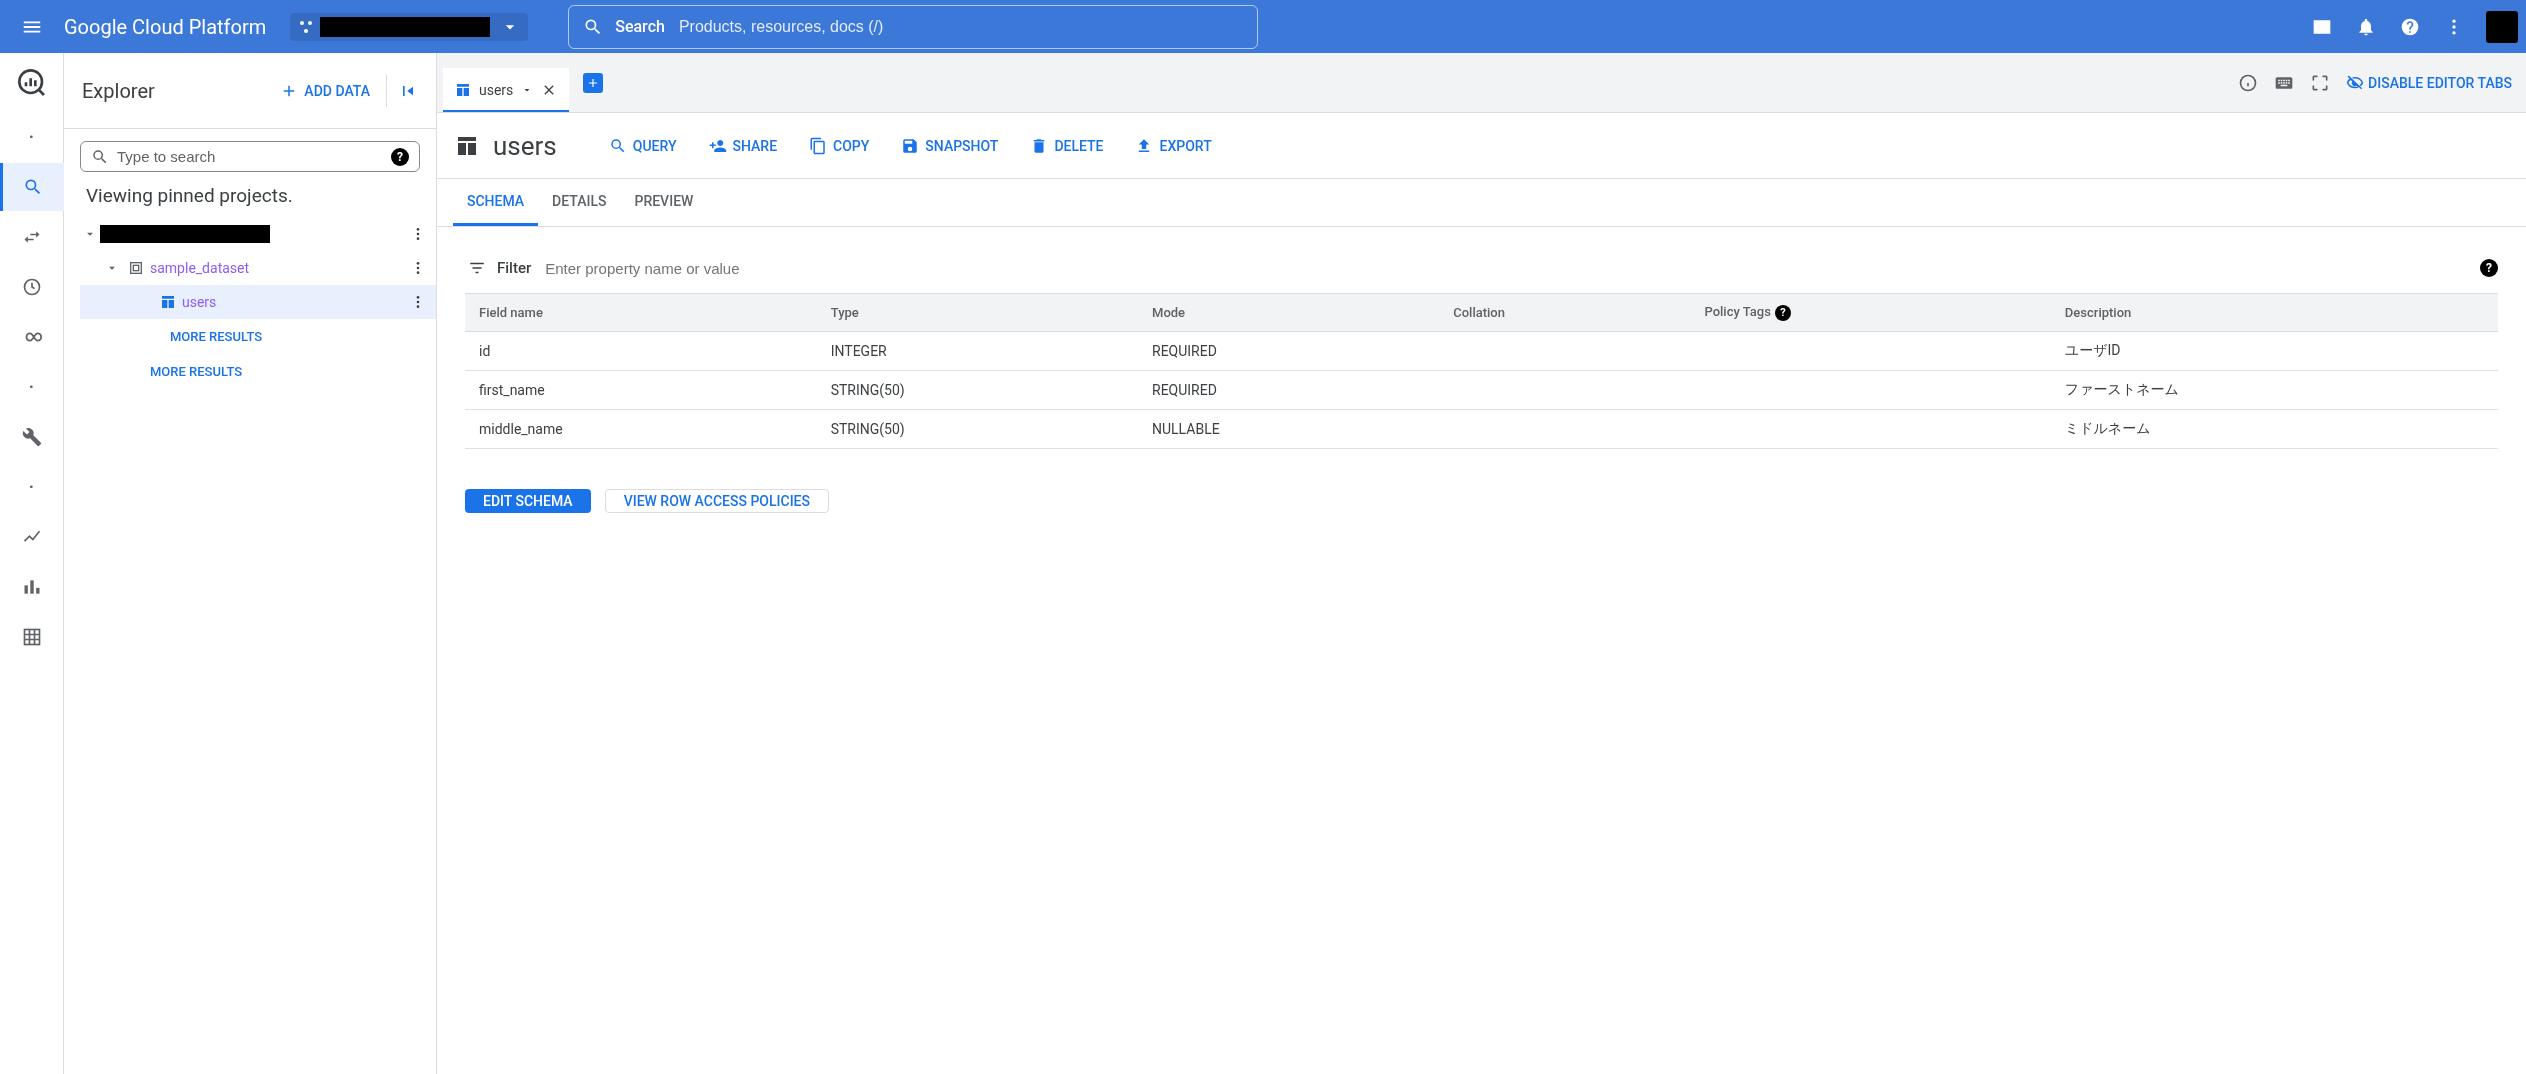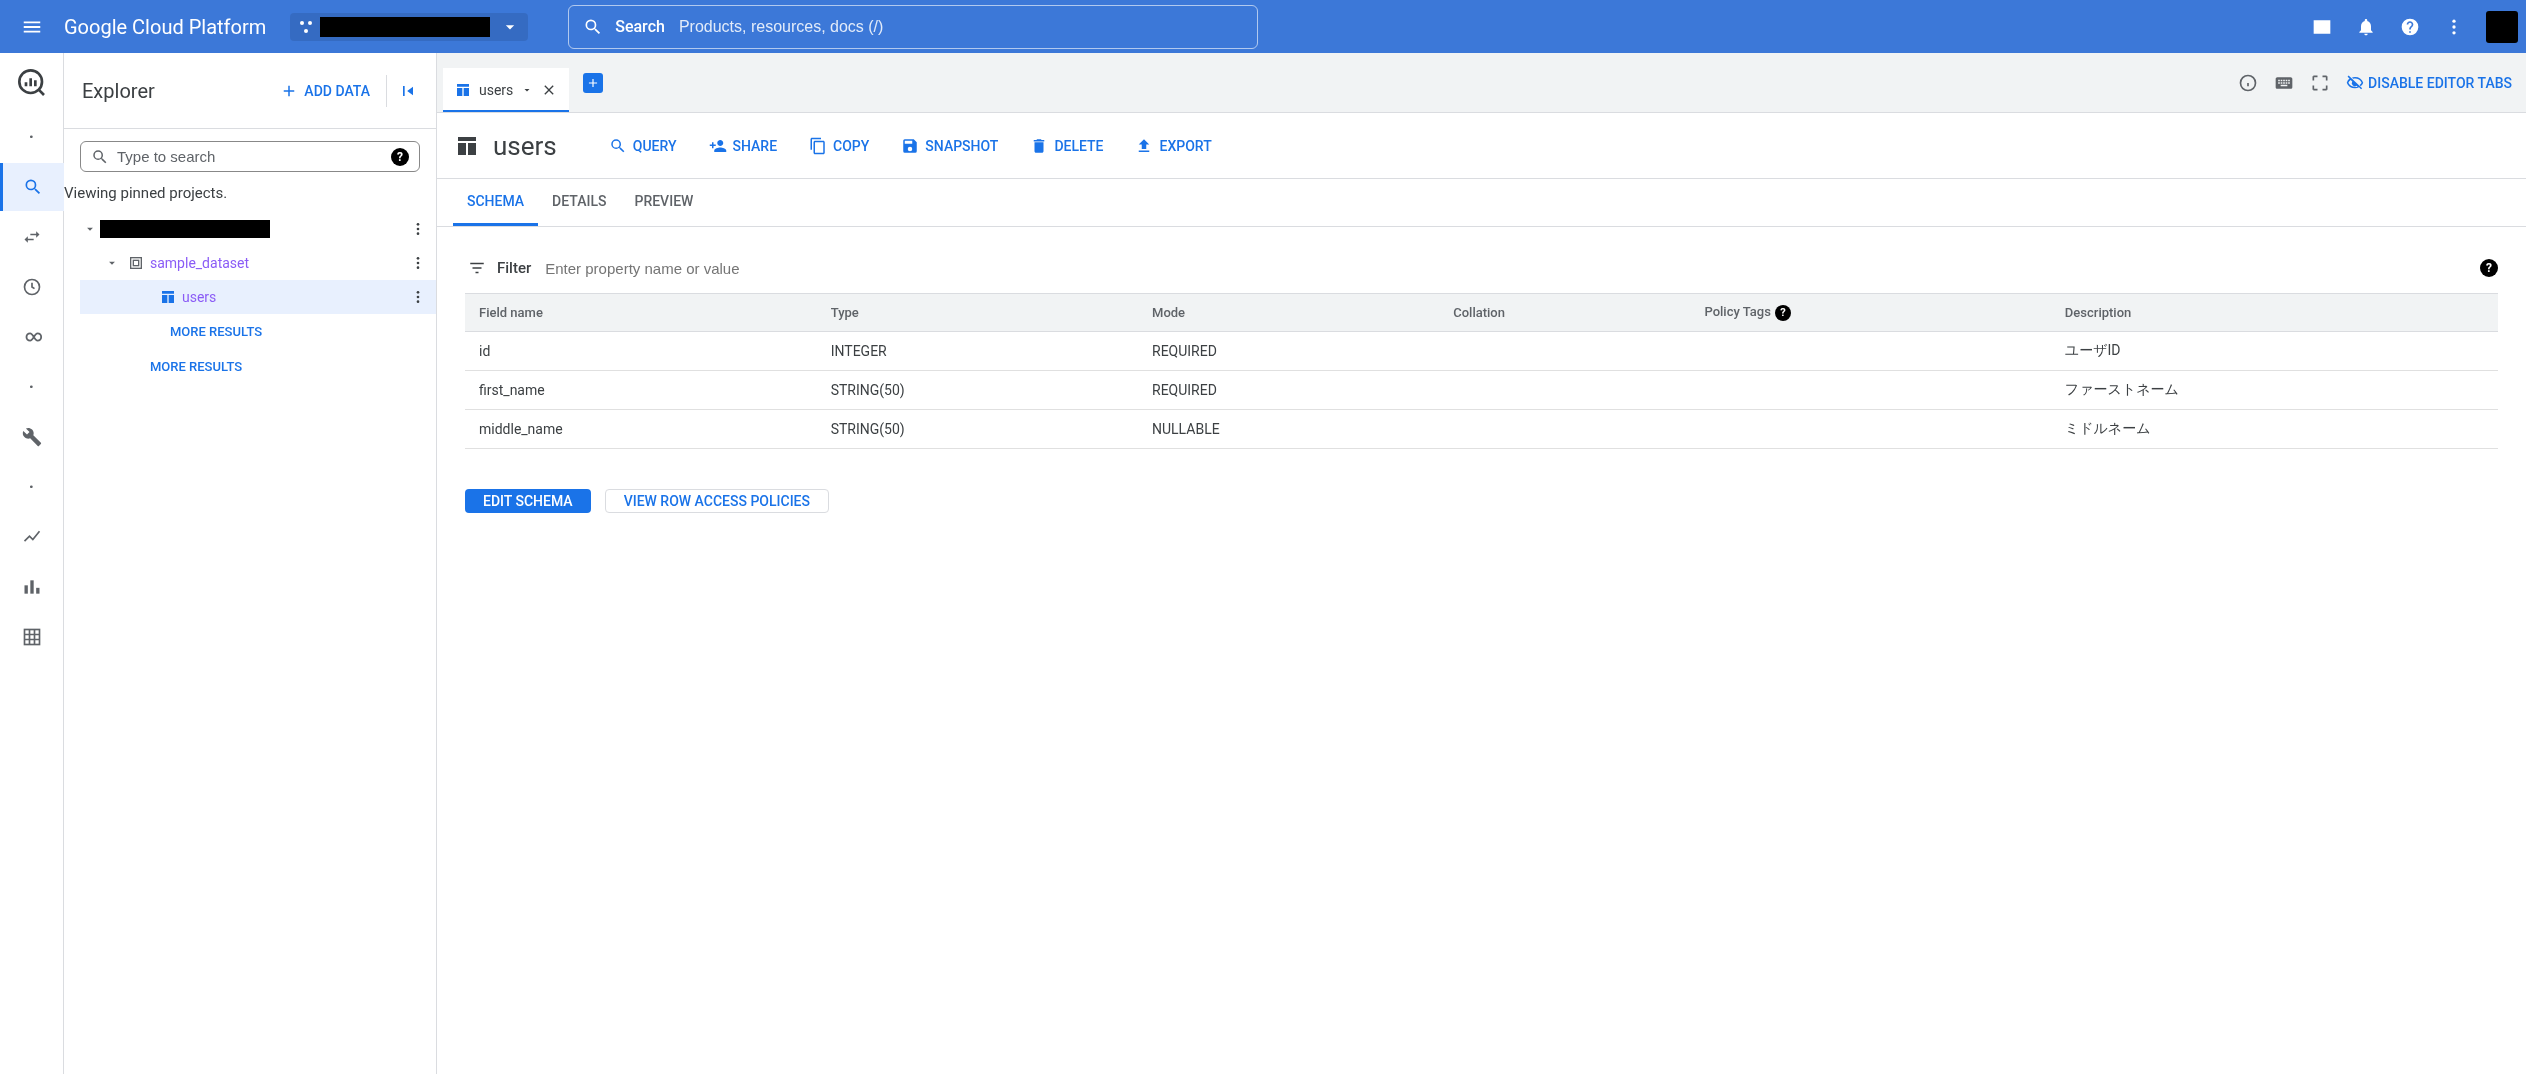--- a/index.html
+++ b/index.html
@@ -33,21 +33,21 @@
 .explorer .hdr { height: 76px; display: flex; align-items: center; padding: 0 18px; border-bottom: 1px solid #dadce0; }
 .explorer .hdr .title { font-size: 20px; font-weight: 400; color: #3c4043; flex: 1; }
 .explorer .hdr .add-data { color: #1a73e8; font-size: 14px; font-weight: 500; display: flex; align-items: center; gap: 6px; cursor: pointer; }
 .explorer .hdr .collapse-btn { width: 32px; height: 32px; display: flex; align-items: center; justify-content: center; margin-left: 16px; color: #1a73e8; cursor: pointer; padding-left:10px; border-left: 1px solid #dadce0; }
 
 .explorer .search-row { padding: 12px 16px 8px; }
 .explorer .search-row .sbox { height: 31px; border: 1px solid #888; border-radius: 6px; display: flex; align-items: center; padding: 0 10px; }
 .explorer .search-row .sbox input { border: none; outline: none; font-size: 15px; flex: 1; margin-left: 8px; color: #3c4043; }
 .explorer .search-row .sbox input::placeholder { color: #5f6368; }
 .explorer .search-row .sbox .q { width: 18px; height: 18px; background: #000; border-radius: 50%; color:#fff; font-size:12px; display:flex; align-items:center; justify-content:center; font-weight:bold; }
-.explorer .pinned-msg { padding: 4px 0 10px; font-size: 15px; color: #3c4043; }
+.explorer .pinned-msg { padding: 4px 22px 10px; font-size: 19px; color: #3c4043; }
 
 .tree { padding-left: 16px; }
 .tree .trow { display: flex; align-items: center; height: 34px; position: relative; padding-right: 6px; }
 .tree .trow .chev { width: 20px; height: 20px; display: flex; align-items: center; justify-content: center; color: #5f6368; cursor: pointer; }
 .tree .trow .t-icon { width: 20px; height: 20px; display: flex; align-items: center; justify-content: center; margin: 0 4px; }
 .tree .trow .t-label { flex: 1; font-size: 14px; color: #8b5cf6; }
 .tree .trow .t-black { width: 170px; height: 18px; background: #000; }
 .tree .trow .more { width: 24px; height: 24px; display: flex; align-items: center; justify-content: center; cursor: pointer; }
 .tree .trow.l2 { padding-left: 22px; }
 .tree .trow.l3 { padding-left: 74px; background: #e8f0fe; }

